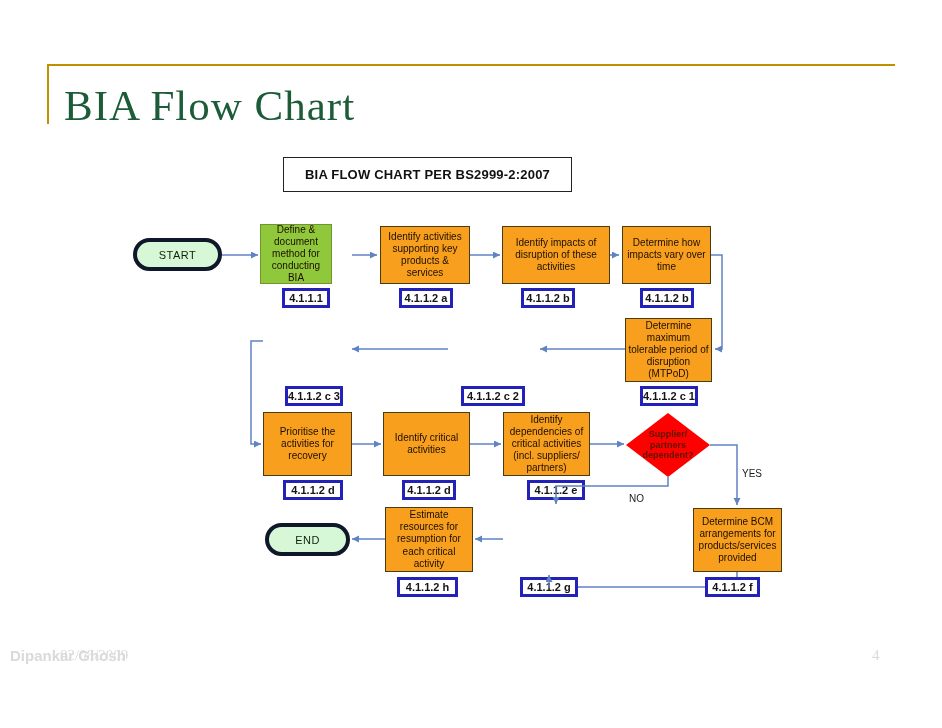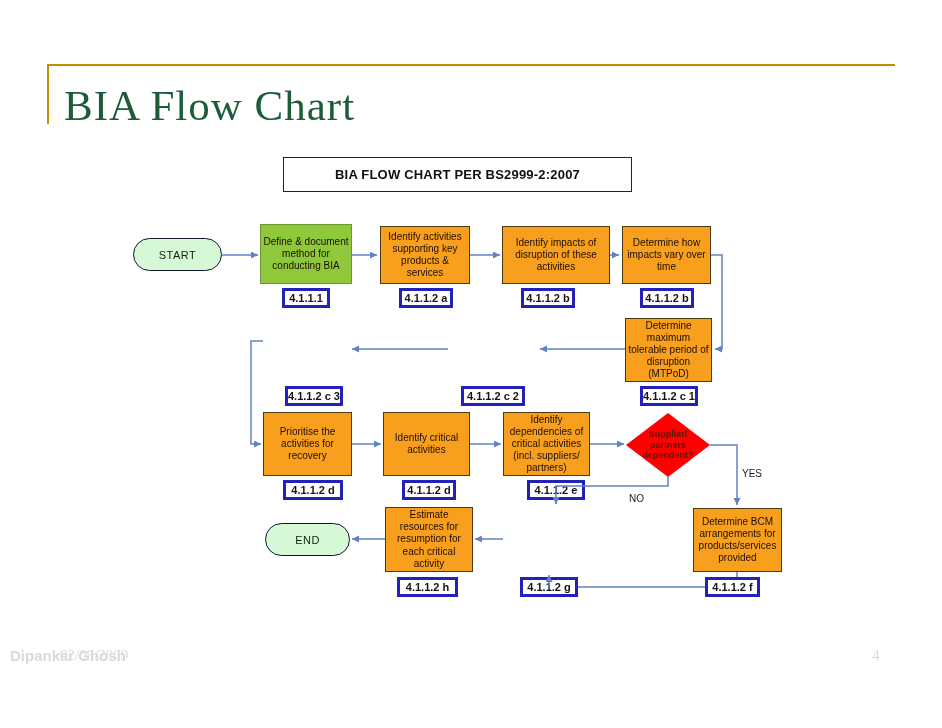--- a/index.html
+++ b/index.html
@@ -3,32 +3,32 @@
 <meta charset="utf-8">
 <style>
   html,body{margin:0;padding:0;background:#fff;}
   .slide{position:relative;width:942px;height:728px;background:#ffffff;overflow:hidden;
          font-family:"Liberation Sans","DejaVu Sans",sans-serif;}
   .accent-h{position:absolute;left:47px;top:64px;width:848px;height:2px;background:#bf9000;}
   .accent-v{position:absolute;left:47px;top:64px;width:2px;height:60px;background:#bf9000;}
   .slide-title{position:absolute;left:61px;top:78px;margin:3px;
                font-family:"Liberation Serif","DejaVu Serif",serif;
                font-size:43px;font-weight:400;color:#1d5c38;letter-spacing:1px;}
-  .chart-header{position:absolute;left:283px;top:157px;width:349px;height:35px;
+  .chart-header{position:absolute;left:283px;top:157px;width:289px;height:35px;
                 border:1px solid #222;box-sizing:border-box;display:flex;align-items:center;
                 justify-content:center;font-size:13px;font-weight:600;letter-spacing:.2px;color:#111;text-align:right;}
   .lyr{position:absolute;left:0;top:0;pointer-events:none;}
   .z1{z-index:1}.z5{z-index:5}
   .box{position:absolute;z-index:2;box-sizing:border-box;display:flex;align-items:center;
        justify-content:center;text-align:center;font-size:10px;line-height:1.22;color:#1c0e00;
        padding:2px;}
   .orange{background:#f8a01d;border:1px solid #4a3b10;}
   .green{background:#90c83c;border:1px solid #6f9431;}
   .terminal{position:absolute;z-index:2;box-sizing:border-box;background:#d6f8d6;
-            border:1px solid #0f172a;border-radius:17px;display:flex;align-items:center;
+            border:4px solid #0f172a;border-radius:17px;display:flex;align-items:center;
             justify-content:center;font-size:11px;letter-spacing:.5px;color:#102010;}
   .ref{position:absolute;z-index:3;box-sizing:border-box;background:#ffffff;
        border:3px solid #2222bb;display:flex;align-items:center;justify-content:center;
        font-size:11px;font-weight:600;color:#151515;}
   .diamond{position:absolute;z-index:2;background:#fe0000;
            clip-path:polygon(50% 0,100% 50%,50% 100%,0 50%);
            display:flex;align-items:center;justify-content:center;text-align:center;
            font-size:9px;line-height:1.18;font-weight:600;color:#5c1500;}
   .branch-label{position:absolute;z-index:4;font-size:10px;color:#1a1a1a;}
   .footer{position:absolute;z-index:2;font-size:15px;color:#dadada;text-shadow:1px 1px 0 #ffffff;}
@@ -69,21 +69,21 @@
       <path d="M710,445 H737 V505" marker-end="url(#arr)"></path>
       <path d="M737,572 V587 H549"></path>
       <path d="M503,539 H475" marker-end="url(#arr)"></path>
       <path d="M385,539 H352" marker-end="url(#arr)"></path>
     </g>
   </svg>
 
   <div class="terminal" style="left:133px;top:238px;width:89px;height:33px">START</div>
   <div class="terminal" style="left:265px;top:523px;width:85px;height:33px">END</div>
 
-  <div class="box green" style="left:260px;top:224px;width:92px;height:60px">Define &amp; document method for conducting BIA</div>
+  <div class="box green" style="left:260px;top:224px;width:72px;height:60px">Define &amp; document method for conducting BIA</div>
   <div class="box orange" style="left:380px;top:226px;width:90px;height:58px">Identify activities supporting key products &amp; services</div>
   <div class="box orange" style="left:502px;top:226px;width:108px;height:58px">Identify impacts of disruption of these activities</div>
   <div class="box orange" style="left:622px;top:226px;width:89px;height:58px">Determine how impacts vary over time</div>
 
   <div class="ref" style="left:282px;top:288px;width:48px;height:20px">4.1.1.1</div>
   <div class="ref" style="left:399px;top:288px;width:54px;height:20px">4.1.1.2 a</div>
   <div class="ref" style="left:521px;top:288px;width:54px;height:20px">4.1.1.2 b</div>
   <div class="ref" style="left:640px;top:288px;width:54px;height:20px">4.1.1.2 b</div>
 
   <div class="box orange" style="left:625px;top:318px;width:87px;height:64px">Determine maximum tolerable period of disruption (MTPoD)</div>

